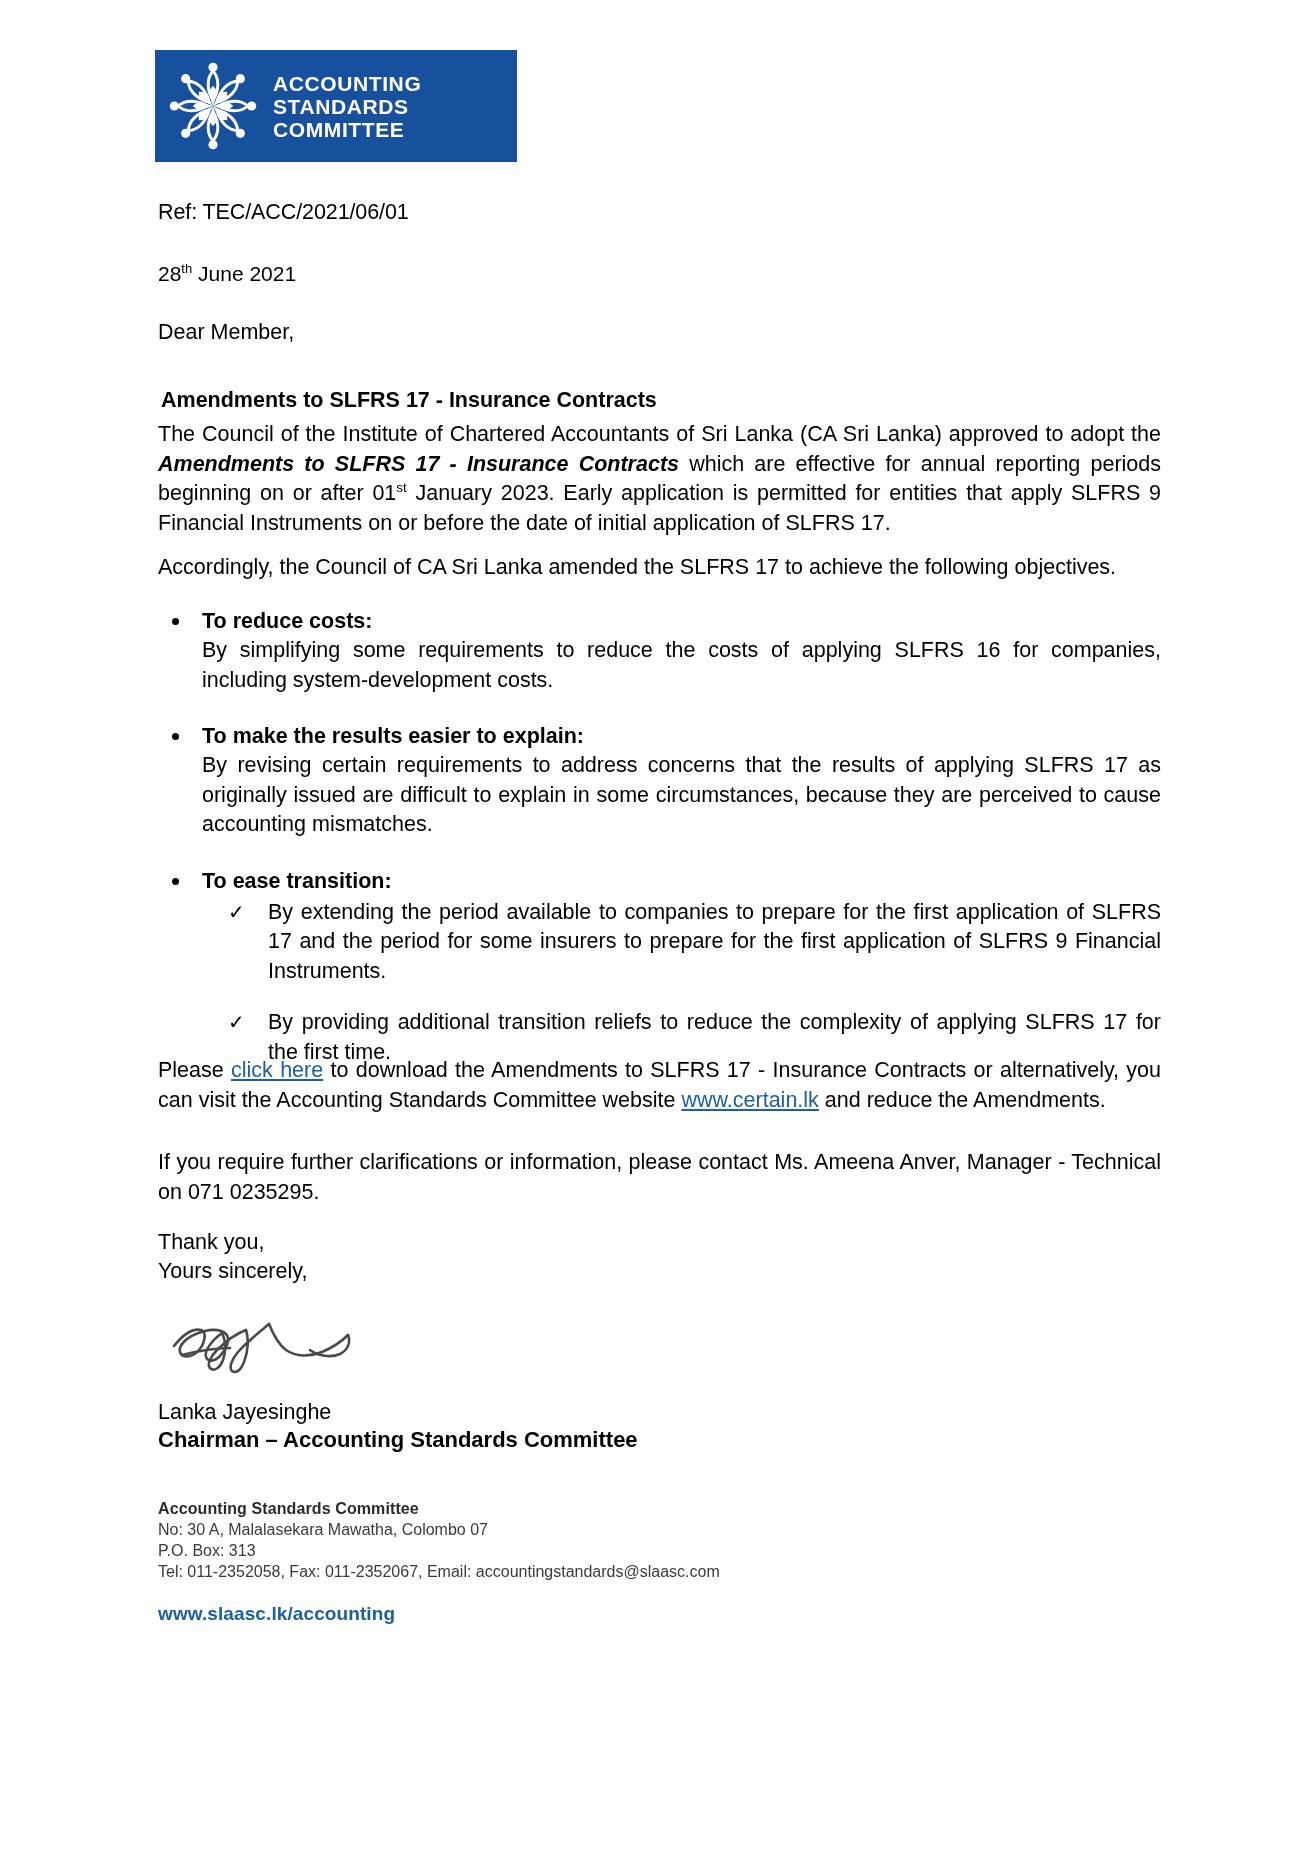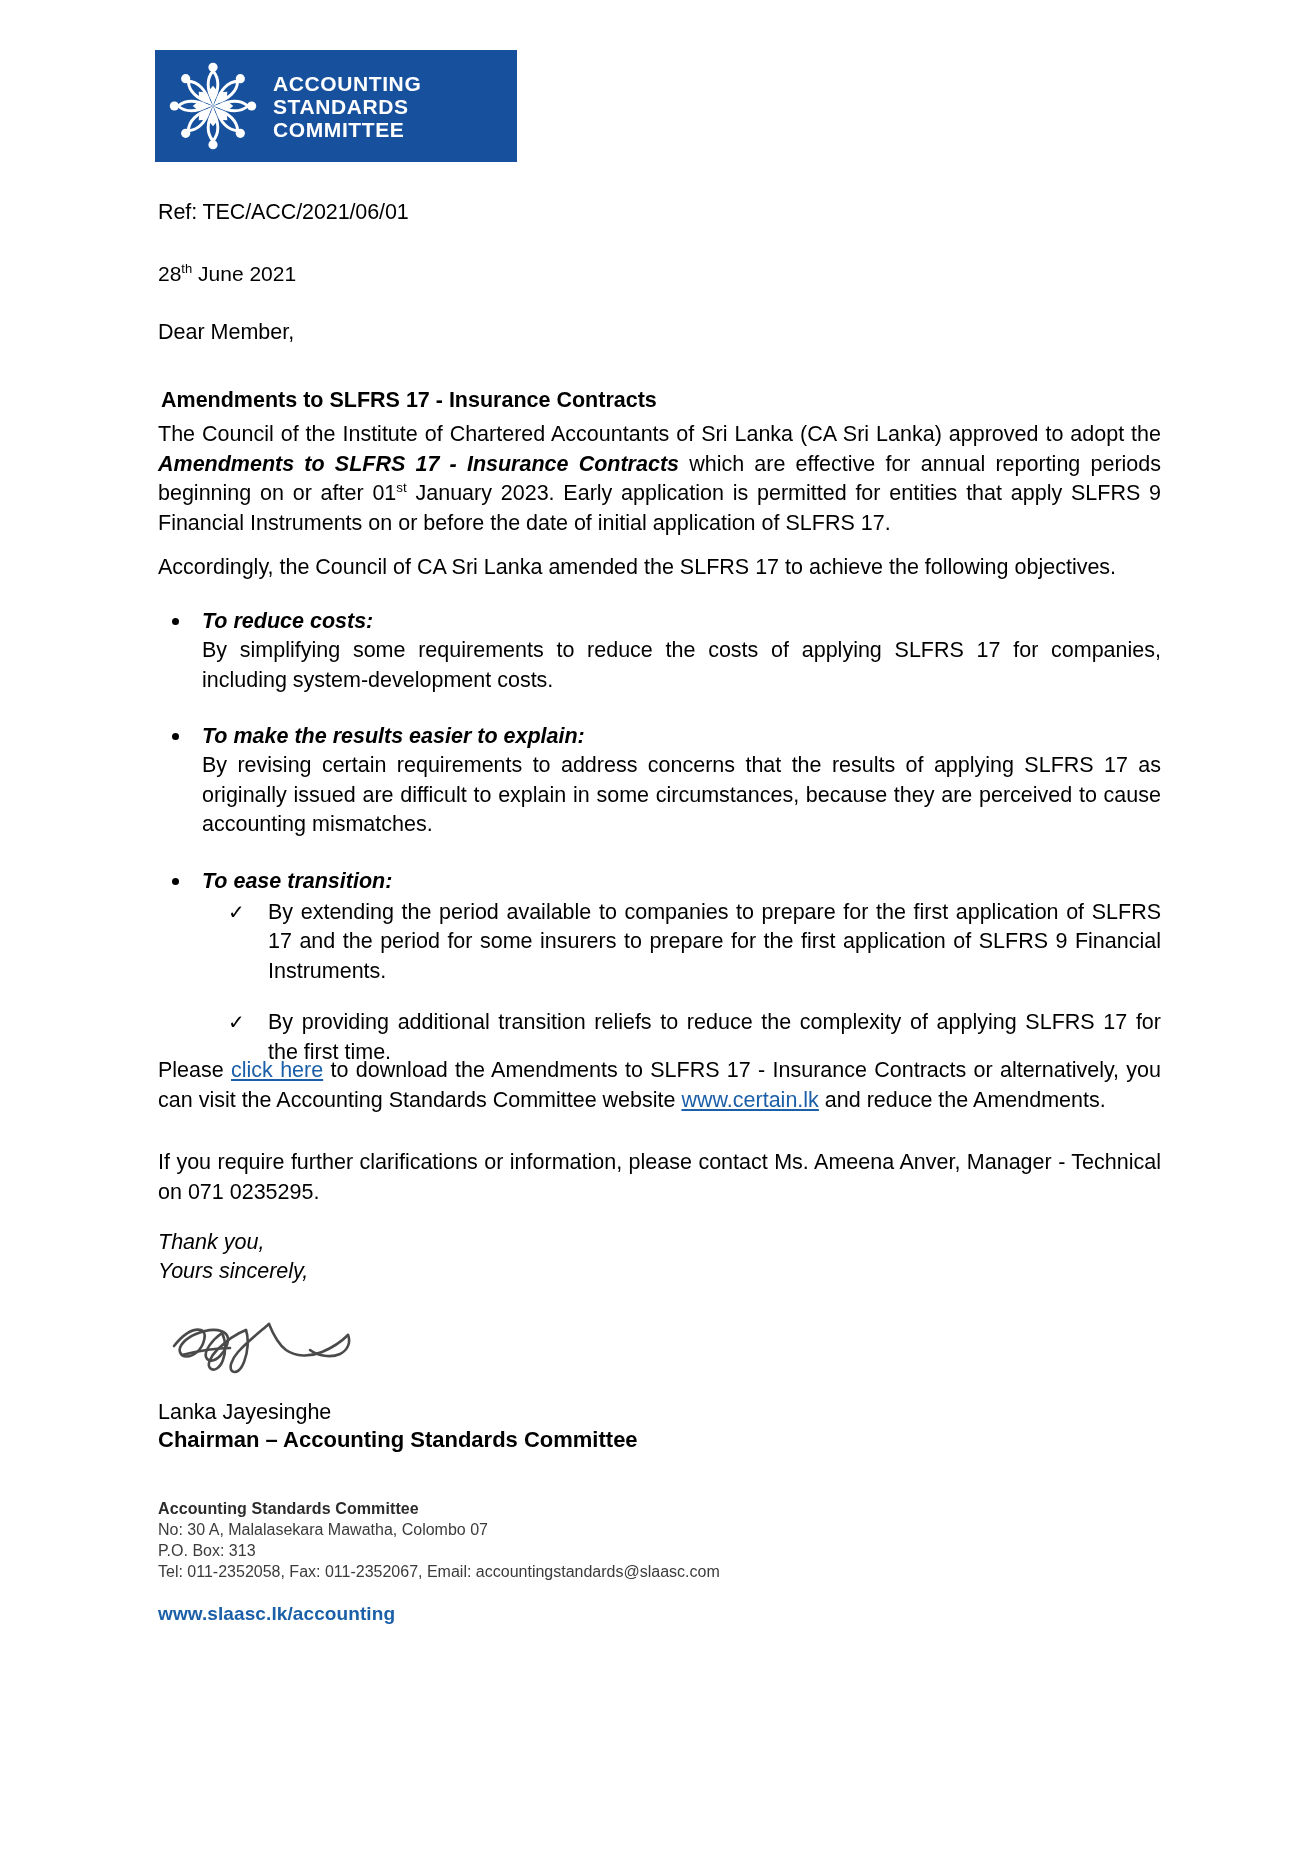--- a/index.html
+++ b/index.html
@@ -89,21 +89,21 @@
     width: 1003px;
     font-size: 21.5px;
     line-height: 29.5px;
     text-align: justify;
   }
   .para.nojust { text-align: left; }
   .p1 { top: 420px; }
   .p2 { top: 553px; }
   .p-link { top: 1056px; }
   .p-contact { top: 1148px; }
-  .p-thanks { top: 1228px; line-height: 29px; font-style: italic; }
+  .p-thanks { top: 1228px; line-height: 29px; }
 
   em.bi {
     font-style: italic;
     font-weight: bold;
   }
 
   a.doclink {
     color: #1a5fa8;
     text-decoration: underline;
   }
@@ -124,21 +124,20 @@
     position: absolute;
     left: 14px;
     top: 11px;
     width: 7px;
     height: 7px;
     background: #000;
     border-radius: 50%;
   }
   .bullet-title {
     font-size: 21.5px;
-    font-style: italic;
     font-weight: bold;
     line-height: 28px;
     margin-bottom: 1px;
   }
   .bullet-body {
     font-size: 21.5px;
     line-height: 29.5px;
     text-align: justify;
   }
   .checks { margin-top: 3px; }
@@ -268,21 +267,21 @@
 
   <div class="para p1"><span>The Council of the Institute of Chartered Accountants of Sri Lanka (CA Sri Lanka) approved to adopt the </span><em class="bi">Amendments to SLFRS 17 - Insurance Contracts</em><span> which are effective for annual reporting periods beginning on or after 01</span><sup>st</sup><span> January 2023. Early application is permitted for entities that apply SLFRS 9 Financial Instruments on or before the date of initial application of SLFRS 17.</span></div>
 
   <div class="para p2 nojust">Accordingly, the Council of CA Sri Lanka amended the SLFRS 17 to achieve the following objectives.</div>
 
   <div class="bullets">
 
     <div class="bullet-item">
       <span class="bullet-dot"></span>
       <div class="bullet-title">To reduce costs:</div>
-      <div class="bullet-body">By simplifying some requirements to reduce the costs of applying SLFRS 17 for companies, including system-development costs.</div>
+      <div class="bullet-body">By simplifying some requirements to reduce the costs of applying SLFRS 16 for companies, including system-development costs.</div>
     </div>
 
     <div class="bullet-item">
       <span class="bullet-dot"></span>
       <div class="bullet-title">To make the results easier to explain:</div>
       <div class="bullet-body">By revising certain requirements to address concerns that the results of applying SLFRS 17 as originally issued are difficult to explain in some circumstances, because they are perceived to cause accounting mismatches.</div>
     </div>
 
     <div class="bullet-item">
       <span class="bullet-dot"></span>

